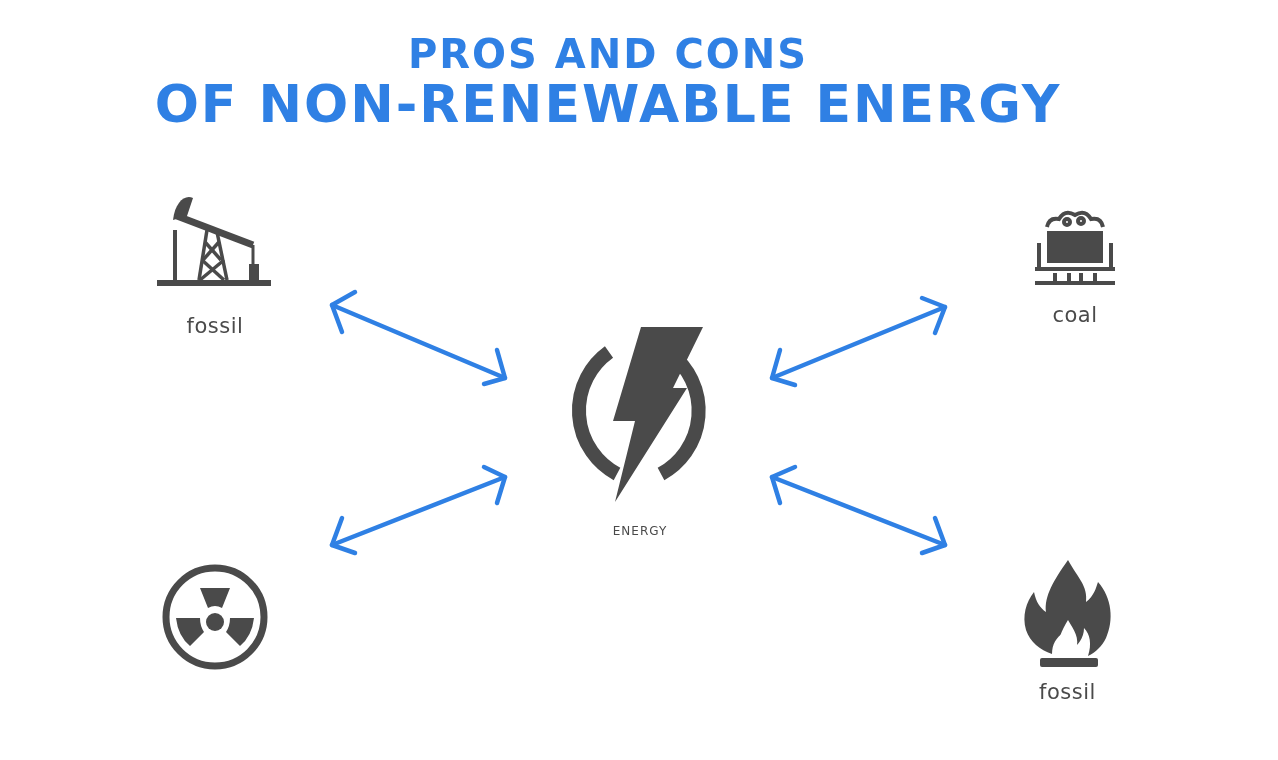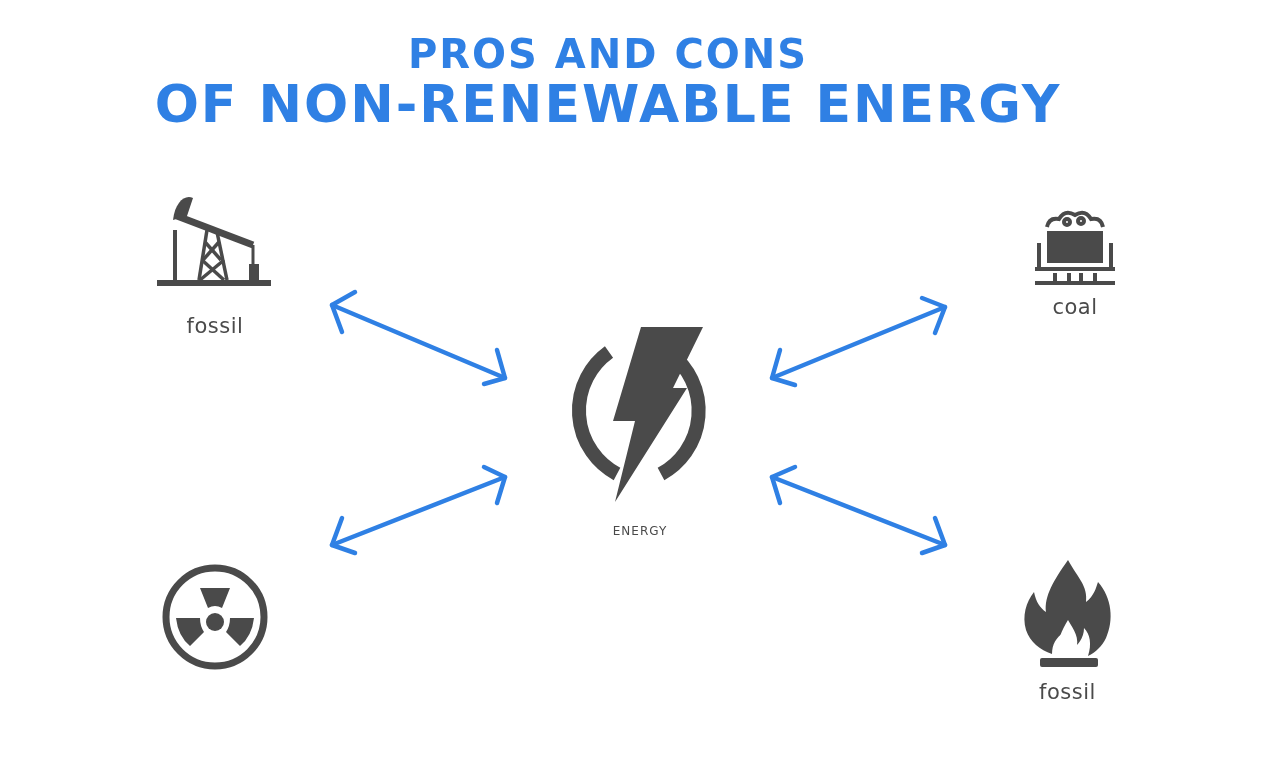--- a/index.html
+++ b/index.html
@@ -102,21 +102,21 @@
       <line x1="6" y1="38" x2="6" y2="62"></line>
       <line x1="78" y1="38" x2="78" y2="62"></line>
       <line x1="2" y1="64" x2="82" y2="64"></line>
       <line x1="2" y1="78" x2="82" y2="78"></line>
       <line x1="22" y1="68" x2="22" y2="76"></line>
       <line x1="36" y1="68" x2="36" y2="76"></line>
       <line x1="48" y1="68" x2="48" y2="76"></line>
       <line x1="62" y1="68" x2="62" y2="76"></line>
     </g>
   </svg>
-  <span class="label" style="margin-top:6px;">coal</span>
+  <span class="label" style="margin-top:14px;">coal</span>
 </div>
 
 <div class="node" style="left:140px; top:562px; width:150px;">
   <svg width="110" height="110" viewBox="0 0 110 110">
     <circle cx="55" cy="55" r="49" fill="none" stroke="#4a4a4a" stroke-width="7"></circle>
     <circle cx="55" cy="60" r="9" fill="#4a4a4a"></circle>
     <path d="M40,26 L70,26 L62,46 Q55,42 48,46 Z" fill="#4a4a4a"></path>
     <path d="M16,56 L40,56 Q40,64 44,70 L30,84 Q18,74 16,56 Z" fill="#4a4a4a"></path>
     <path d="M94,56 L70,56 Q70,64 66,70 L80,84 Q92,74 94,56 Z" fill="#4a4a4a"></path>
   </svg>

